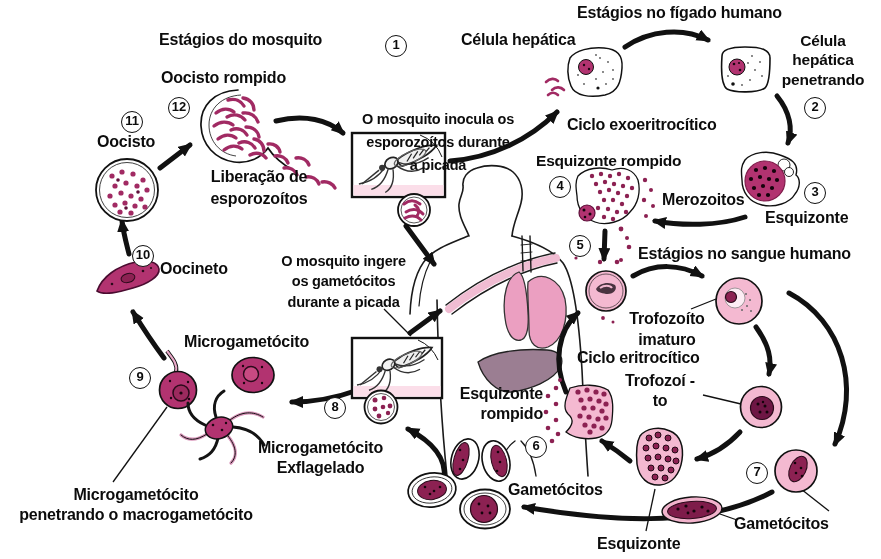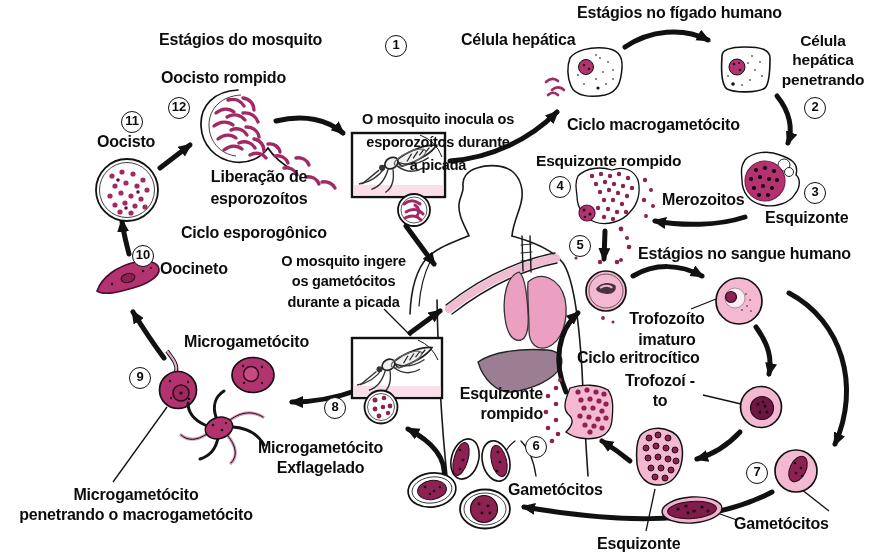--- a/index.html
+++ b/index.html
@@ -497,31 +497,30 @@
       <circle cx="802" cy="476" r="1.3"></circle>
     </g>
   </g>
 </svg>
 
 <div class="lbl" style="left:159px;top:30px;">Estágios do mosquito</div>
 <div class="lbl" style="left:161px;top:62px;margin-top:6px;">Oocisto rompido</div>
 <div class="lbl" style="left:97px;top:132px;">Oocisto</div>
 <div class="lbl c" style="left:193px;top:166px;width:132px;line-height:1.35;">Liberação de
 esporozoítos</div>
-<div class="lbl" style="left:181px;top:223px;">Ciclo esporogônico</div>
 <div class="lbl" style="left:160px;top:259px;">Oocineto</div>
 <div class="lbl c sm" style="left:353px;top:60px;width:170px;">O mosquito inocula os
 esporozoítos durante
 a picada</div>
 <div class="lbl" style="left:461px;top:30px;">Célula hepática</div>
 <div class="lbl" style="left:577px;top:3px;">Estágios no fígado humano</div>
 <div class="lbl c" style="left:781px;top:31px;width:84px;font-size:15.5px;">Célula
 hepática
 penetrando</div>
-<div class="lbl" style="left:567px;top:115px;">Ciclo macrogametócito</div>
+<div class="lbl" style="left:567px;top:115px;">Ciclo exoeritrocítico</div>
 <div class="lbl" style="left:536px;top:151px;font-size:15.5px;">Esquizonte rompido</div>
 <div class="lbl" style="left:650px;top:190px;padding-left:12px;">Merozoitos</div>
 <div class="lbl" style="left:765px;top:208px;">Esquizonte</div>
 <div class="lbl" style="left:638px;top:244px;">Estágios no sangue humano</div>
 <div class="lbl c lh13" style="left:612px;top:308px;width:110px;">Trofozoíto
 imaturo</div>
 <div class="lbl" style="left:577px;top:348px;">Ciclo eritrocítico</div>
 <div class="lbl c" style="left:610px;top:371px;width:100px;">Trofozoí -
 to</div>
 <div class="lbl c sm2" style="left:266px;top:251px;width:155px;">O mosquito ingere

